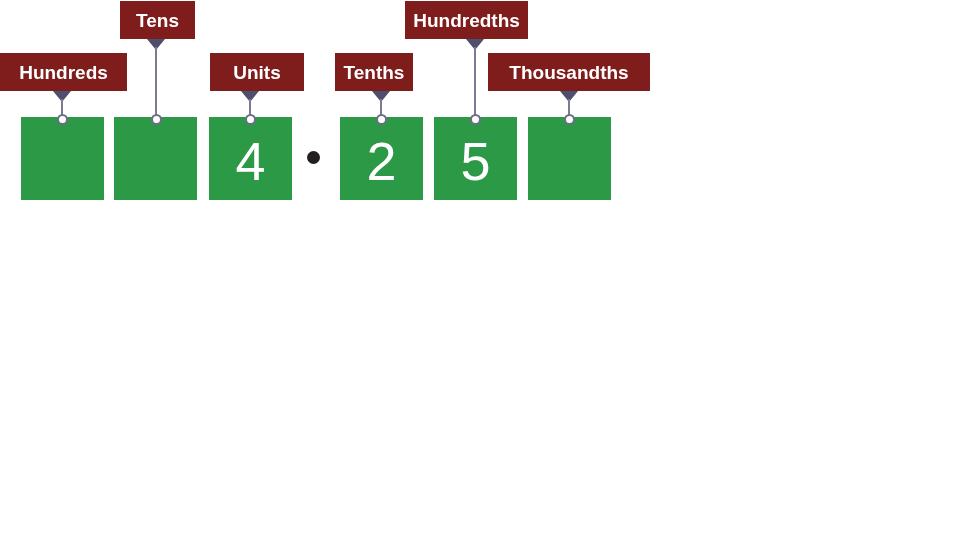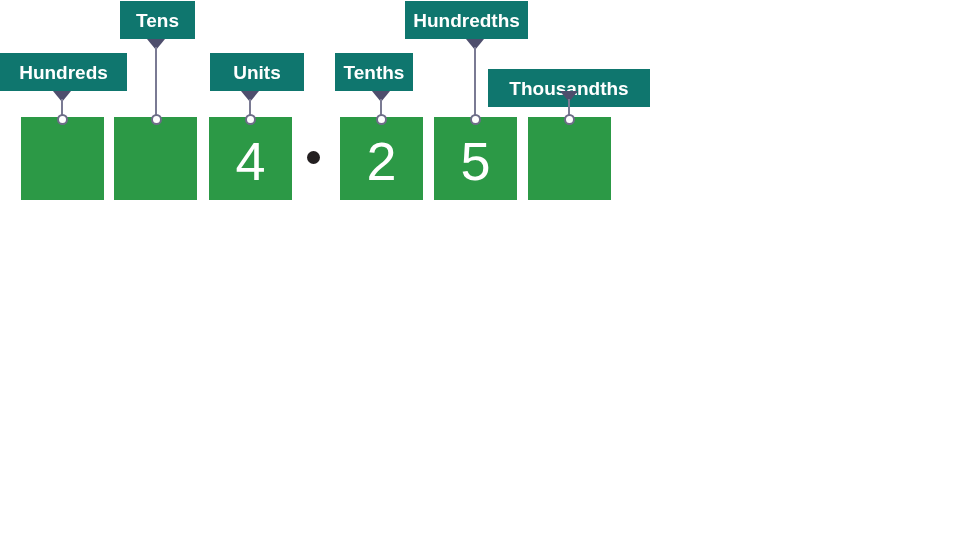--- a/index.html
+++ b/index.html
@@ -52,21 +52,21 @@
     width: 13px;
     height: 13px;
     border-radius: 50%;
     background: #231f20;
   }
 
   
   .callout {
     position: absolute;
     height: 38px;
-    background: #0f766e;
+    background: #7f1d1d;
     display: flex;
     align-items: center;
     justify-content: center;
     box-sizing: border-box;
     padding: 0 14px;
   }
   .callout-text {
     color: #ffffff;
     font-size: 19px;
     font-weight: bold;
@@ -123,21 +123,21 @@
   <div class="callout" style="left:335px; top:53px; width:78px;">
     <span class="callout-text">Tenths</span>
   </div>
   <div class="callout-tail" style="left:372px; top:91px;"></div>
 
   <div class="callout" style="left:405px; top:1px; width:123px;">
     <span class="callout-text">Hundredths</span>
   </div>
   <div class="callout-tail" style="left:466px; top:39px;"></div>
 
-  <div class="callout" style="left:488px; top:53px; width:162px;margin-top:16px;">
+  <div class="callout" style="left:488px; top:53px; width:162px;">
     <span class="callout-text">Thousandths</span>
   </div>
   <div class="callout-tail" style="left:560px; top:91px;"></div>
 
   <div class="connector-line" style="left:61px; top:99px; height:21px;"></div>
   <div class="connector-line" style="left:155px; top:47px; height:73px;"></div>
   <div class="connector-line" style="left:249px; top:99px; height:21px;"></div>
   <div class="connector-line" style="left:380px; top:99px; height:21px;"></div>
   <div class="connector-line" style="left:474px; top:47px; height:73px;"></div>
   <div class="connector-line" style="left:568px; top:99px; height:21px;"></div>

